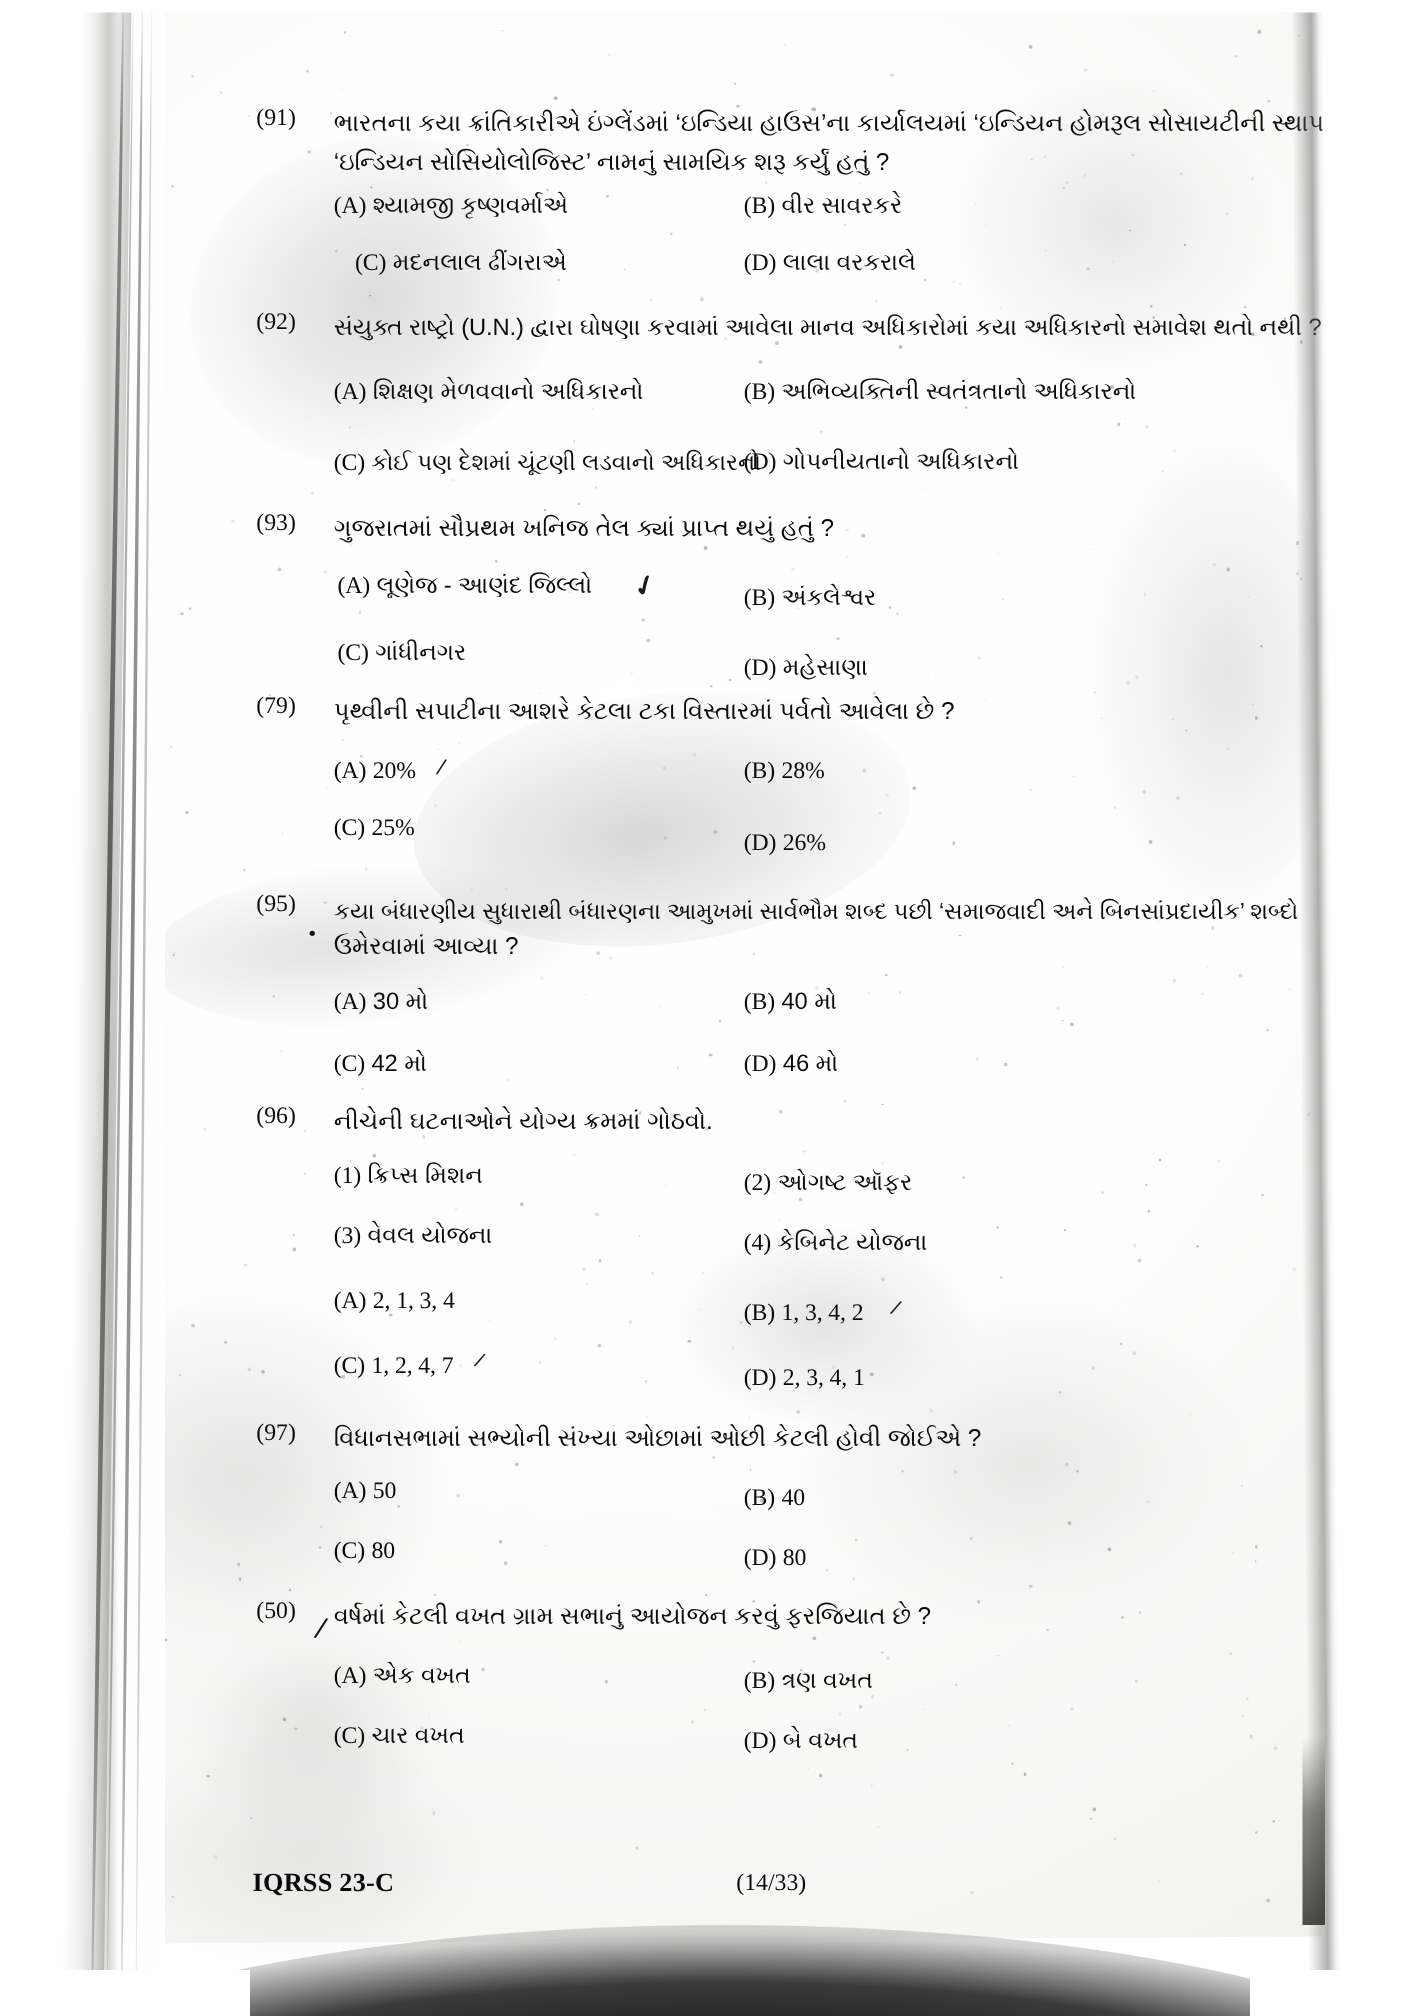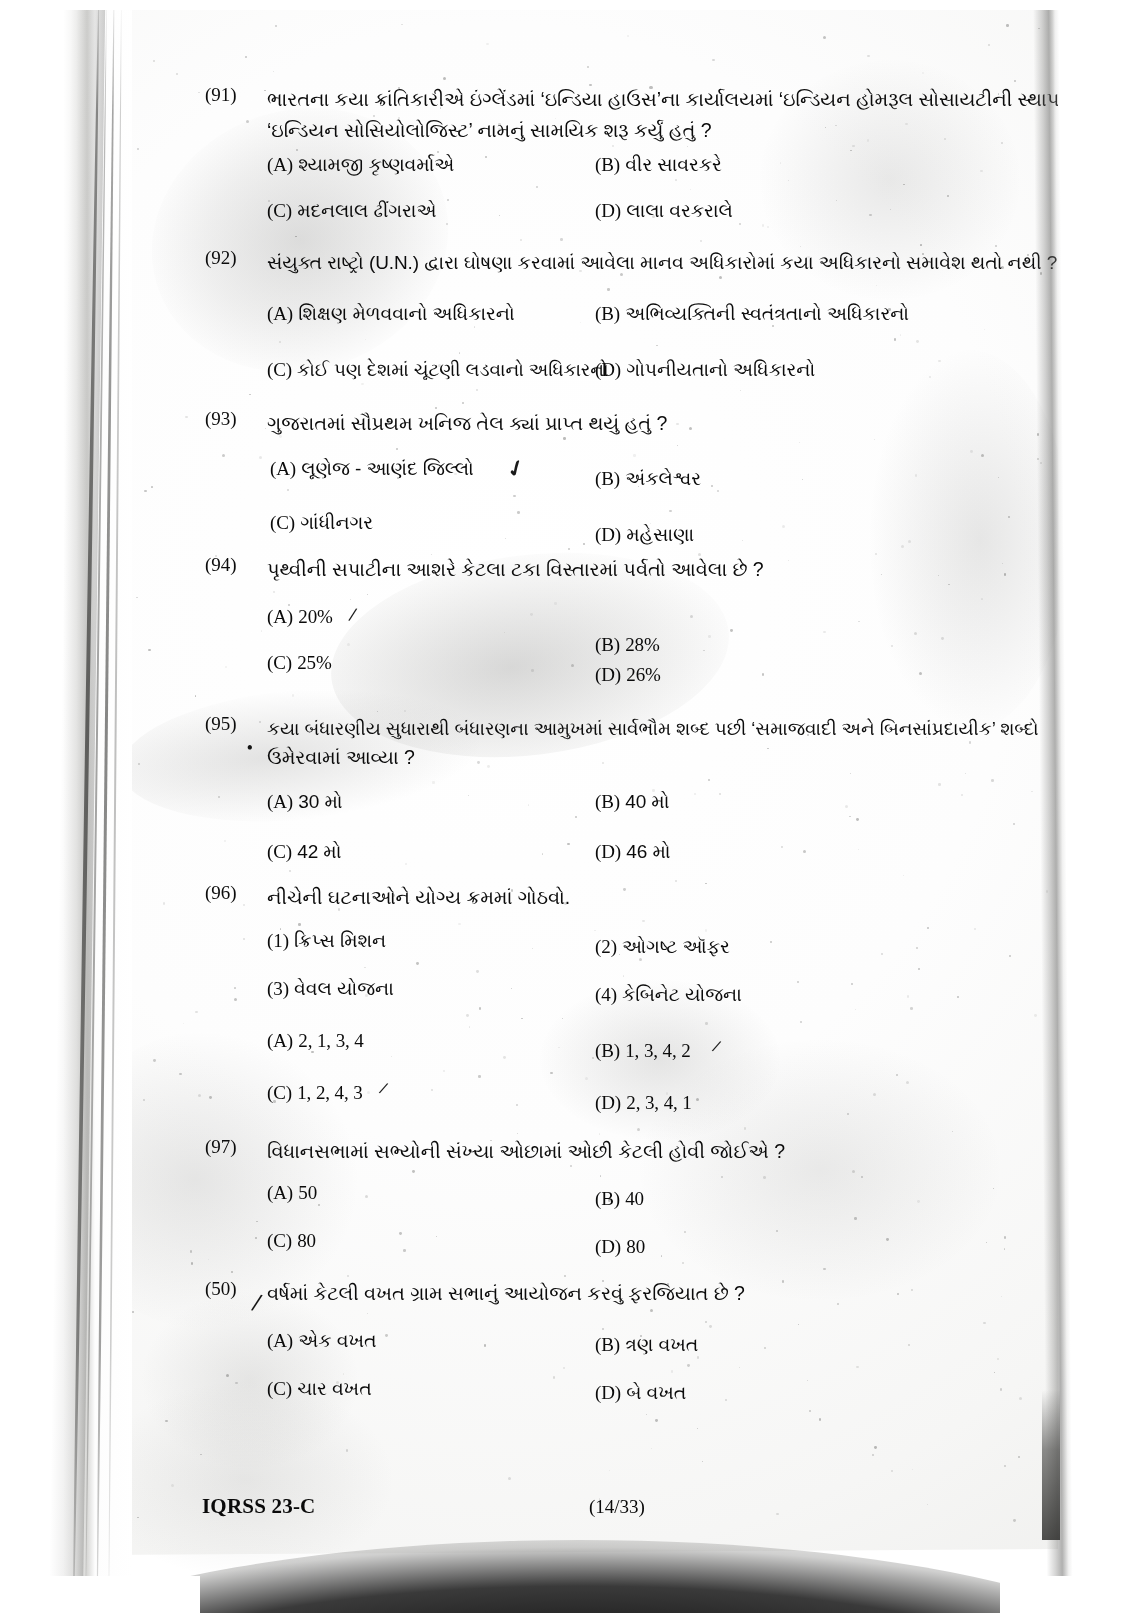--- a/index.html
+++ b/index.html
@@ -285,21 +285,21 @@
       <span class="qtext" style="top:0px;">ભારતના કયા ક્રાંતિકારીએ ઇંગ્લેંડમાં ‘ઇન્ડિયા હાઉસ’ના કાર્યાલયમાં ‘ઇન્ડિયન હોમરૂલ સોસાયટીની સ્થાપના કરીને</span>
       <span class="qtext" style="top:31px;">‘ઇન્ડિયન સોસિયોલોજિસ્ટ’ નામનું સામયિક શરૂ કર્યું હતું ?</span>
       <div class="opt" style="left:62px; top:70px;">
         <span class="lbl">(A)</span>
         <span>શ્યામજી કૃષ્ણવર્માએ</span>
       </div>
       <div class="opt" style="left:390px; top:70px;">
         <span class="lbl">(B)</span>
         <span>વીર સાવરકરે</span>
       </div>
-      <div class="opt" style="left:62px; top:116px;">
+      <div class="opt" style="left:79px; top:116px;">
         <span class="lbl">(C)</span>
         <span>મદનલાલ ઢીંગરાએ</span>
       </div>
       <div class="opt" style="left:390px; top:116px;">
         <span class="lbl">(D)</span>
         <span>લાલા વરકરાલે</span>
       </div>
     </div>
 
     <div class="qblock" style="left:205px; top:247px; width:860px;">
@@ -339,28 +339,28 @@
         <span class="lbl">(C)</span>
         <span>ગાંધીનગર</span>
       </div>
       <div class="opt" style="left:390px; top:116px;">
         <span class="lbl">(D)</span>
         <span>મહેસાણા</span>
       </div>
     </div>
 
     <div class="qblock" style="left:205px; top:554px; width:860px;">
-      <span class="qnum">(94)</span>
+      <span class="qnum">(79)</span>
       <span class="qtext" style="top:0px;">પૃથ્વીની સપાટીના આશરે કેટલા ટકા વિસ્તારમાં પર્વતો આવેલા છે ?</span>
       <div class="opt" style="left:62px; top:52px;">
         <span class="lbl">(A)</span>
         <span class="lbl">20%</span>
       </div>
       <span class="tick" style="left:145px; top:49px; transform:rotate(14deg); font-size:20px;">/</span>
-      <div class="opt" style="left:390px; top:80px;">
+      <div class="opt" style="left:390px; top:52px;">
         <span class="lbl">(B)</span>
         <span class="lbl">28%</span>
       </div>
       <div class="opt" style="left:62px; top:98px;">
         <span class="lbl">(C)</span>
         <span class="lbl">25%</span>
       </div>
       <div class="opt" style="left:390px; top:110px;">
         <span class="lbl">(D)</span>
         <span class="lbl">26%</span>
@@ -413,21 +413,21 @@
         <span class="lbl">(A)</span>
         <span class="lbl">2, 1, 3, 4</span>
       </div>
       <div class="opt" style="left:390px; top:158px;">
         <span class="lbl">(B)</span>
         <span class="lbl">1, 3, 4, 2</span>
       </div>
       <span class="tick" style="left:509px; top:154px; font-size:18px; transform:rotate(22deg);">/</span>
       <div class="opt" style="left:62px; top:200px;">
         <span class="lbl">(C)</span>
-        <span class="lbl">1, 2, 4, 3</span>
+        <span class="lbl">1, 2, 4, 7</span>
       </div>
       <span class="tick" style="left:176px; top:196px; font-size:18px; transform:rotate(22deg);">/</span>
       <div class="opt" style="left:390px; top:210px;">
         <span class="lbl">(D)</span>
         <span class="lbl">2, 3, 4, 1</span>
       </div>
     </div>
 
     <div class="qblock" style="left:205px; top:1136px; width:860px;">
       <span class="qnum">(97)</span>

